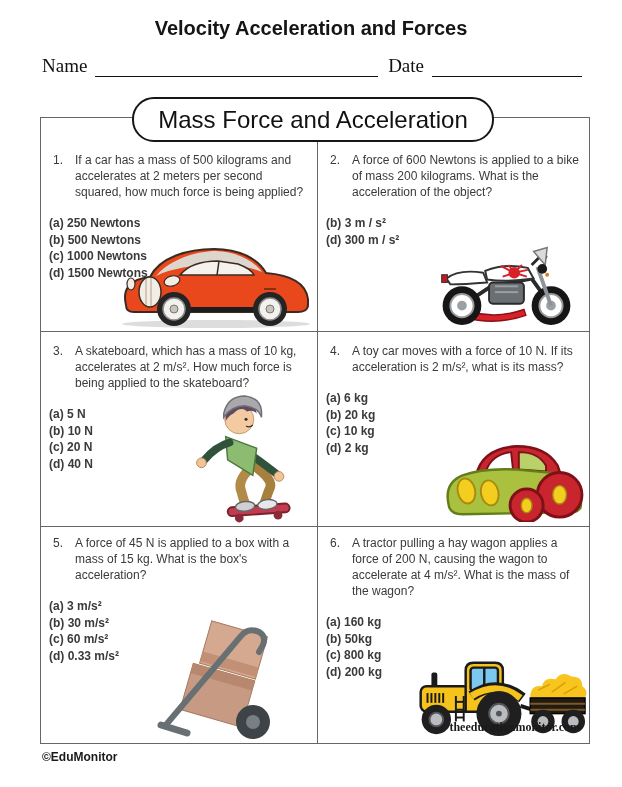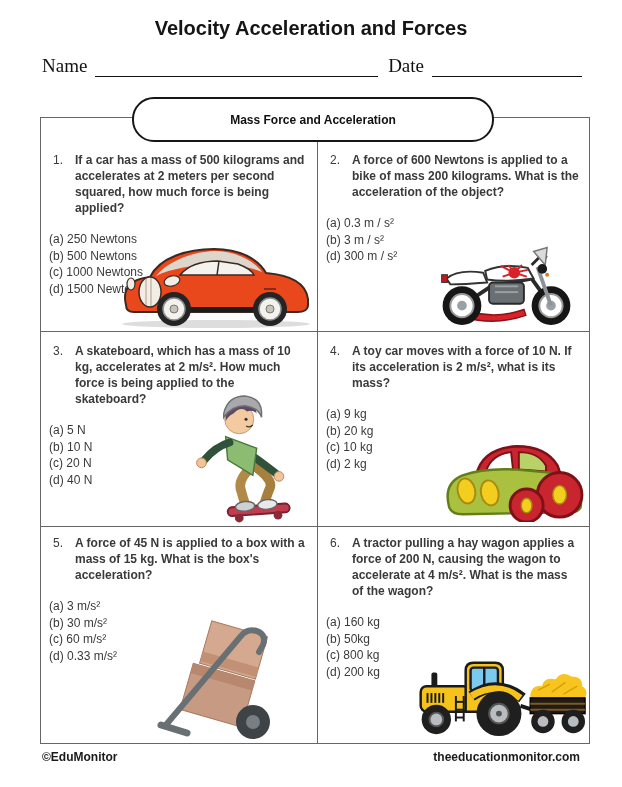--- a/index.html
+++ b/index.html
@@ -13,46 +13,46 @@
             align-items:flex-end;font-family:"Liberation Serif","DejaVu Serif",serif;
             font-size:19px;color:#111;}
   .fill-line{border-bottom:1.4px solid #111;height:22px;}
   .name-line{flex:1;margin-left:8px;}
   .date-lbl{margin-left:10px;}
   .date-line{width:150px;margin-left:8px;}
 
   .section-pill{position:absolute;left:132px;top:97px;width:358px;height:41px;
                 background:#fff;border:2.5px solid #161616;border-radius:22px;
                 display:flex;align-items:center;justify-content:center;z-index:2;
-                font-size:12px;font-weight:bold;color:#111;}
+                font-size:24px;font-weight:normal;color:#111;}
 
   .grid{position:absolute;left:40px;top:117px;width:550px;height:627px;
         border:1.5px solid #666;box-sizing:border-box;display:grid;
         grid-template-columns:277px 1fr;grid-template-rows:214px 195px auto;}
   .cell{position:relative;box-sizing:border-box;padding:10px 6px 0 8px;overflow:hidden;}
   .c1{border-right:1.5px solid #666;}
   .r1{border-bottom:1.5px solid #666;padding-top:34px;}
   .r2{border-bottom:1.5px solid #666;padding-top:11px;}
   .r3{padding-top:8px;}
 
   .q{display:flex;padding-left:4px;font-size:12px;line-height:16px;}
   .qnum{flex:none;width:22px;}
-  .qtext{flex:1;padding-right:2px;font-weight:bold;}
-  .opts{margin-top:15px;font-size:12px;line-height:16.5px;}
+  .qtext{flex:1;padding-right:2px;}
+  .opts{margin-top:15px;font-size:12px;line-height:16.5px;font-weight:bold;}
 
   .illo{position:absolute;}
   .illo1{right:0px;bottom:2px;width:202px;height:92px;}
   .illo2{right:8px;bottom:2px;width:150px;height:97px;}
   .illo3{right:8px;bottom:0px;width:124px;height:138px;}
   .illo4{right:2px;bottom:4px;width:146px;height:99px;}
   .illo5{left:110px;bottom:1px;width:142px;height:132px;}
   .illo6{right:2px;bottom:2px;width:182px;height:90px;}
 
   .footer-left{position:absolute;left:42px;top:750px;font-size:12px;font-weight:bold;color:#1a1a1a;text-align:right;}
-  .footer-right{position:absolute;right:42px;top:750px;font-size:12px;font-weight:bold;color:#1a1a1a;}
+  .footer-right{position:absolute;right:42px;top:720px;font-size:12px;font-weight:bold;color:#1a1a1a;font-family:Liberation Serif, serif;}
 </style>
 </head>
 <body>
 
 <div class="page">
 
   <div class="title">Velocity Acceleration and Forces</div>
 
   <div class="name-row">
     <span>Name</span>
@@ -103,21 +103,20 @@
           <circle cx="154" cy="72" r="4" fill="#C9C4BA" stroke="#777" stroke-width="1"></circle>
       </svg>
     </section>
 
     <section class="cell r1">
       <div class="q">
         <span class="qnum">2.</span>
         <span class="qtext">A force of 600 Newtons is applied to a bike of mass 200 kilograms. What is the acceleration of the object?</span>
       </div>
       <div class="opts">
-        <div class="opt">(a) 0.3 m / s²</div>
         <div class="opt">(b) 3 m / s²</div>
         <div class="opt">(d) 300 m / s²</div>
       </div>
       <svg class="illo illo2" viewBox="0 0 155 100" aria-hidden="true">
         <path d="M32 76 L62 56 L104 48 L124 76" stroke="#2a2a2a" stroke-width="4" fill="none"></path>
         <path d="M34 88 Q66 97 98 86 L96 80 Q68 90 40 82 Z" fill="#D8222A" stroke="#8d1018" stroke-width="1.5"></path>
         <circle cx="32" cy="76" r="20" fill="#161616"></circle>
           <circle cx="32" cy="76" r="12" fill="#fff" stroke="#999" stroke-width="2"></circle>
           <circle cx="32" cy="76" r="5" fill="#9aa0a4"></circle>
         <circle cx="124" cy="76" r="20" fill="#161616"></circle>
@@ -177,21 +176,21 @@
         <path d="M63 39 Q67 41 70 38" stroke="#333" stroke-width="1.3" fill="none"></path>
       </svg>
     </section>
 
     <section class="cell r2">
       <div class="q">
         <span class="qnum">4.</span>
         <span class="qtext">A toy car moves with a force of 10 N. If its acceleration is 2 m/s², what is its mass?</span>
       </div>
       <div class="opts">
-        <div class="opt">(a) 9 kg</div>
+        <div class="opt">(a) 6 kg</div>
         <div class="opt">(b) 20 kg</div>
         <div class="opt">(c) 10 kg</div>
         <div class="opt">(d) 2 kg</div>
       </div>
       <svg class="illo illo4" viewBox="0 0 150 102" aria-hidden="true">
         <path d="M36 54 Q42 26 78 24 Q108 24 120 44 L124 56 Q82 46 38 56 Z" fill="#C8252E" stroke="#801018" stroke-width="2.5"></path>
         <path d="M46 50 Q52 32 72 30 L74 48 Z" fill="#fff" stroke="#801018" stroke-width="2"></path>
         <path d="M80 30 Q100 30 108 44 L108 50 L80 48 Z" fill="#B9D169" stroke="#801018" stroke-width="2"></path>
         <path d="M8 86 Q2 62 22 54 Q44 46 78 48 L122 52 Q142 56 144 72 L144 84 Q144 92 132 92 L22 94 Q10 94 8 86 Z" fill="#A9C13E" stroke="#637d18" stroke-width="2.5"></path>
         <circle cx="122" cy="74" r="23" fill="#C8252E" stroke="#801018" stroke-width="3"></circle>

